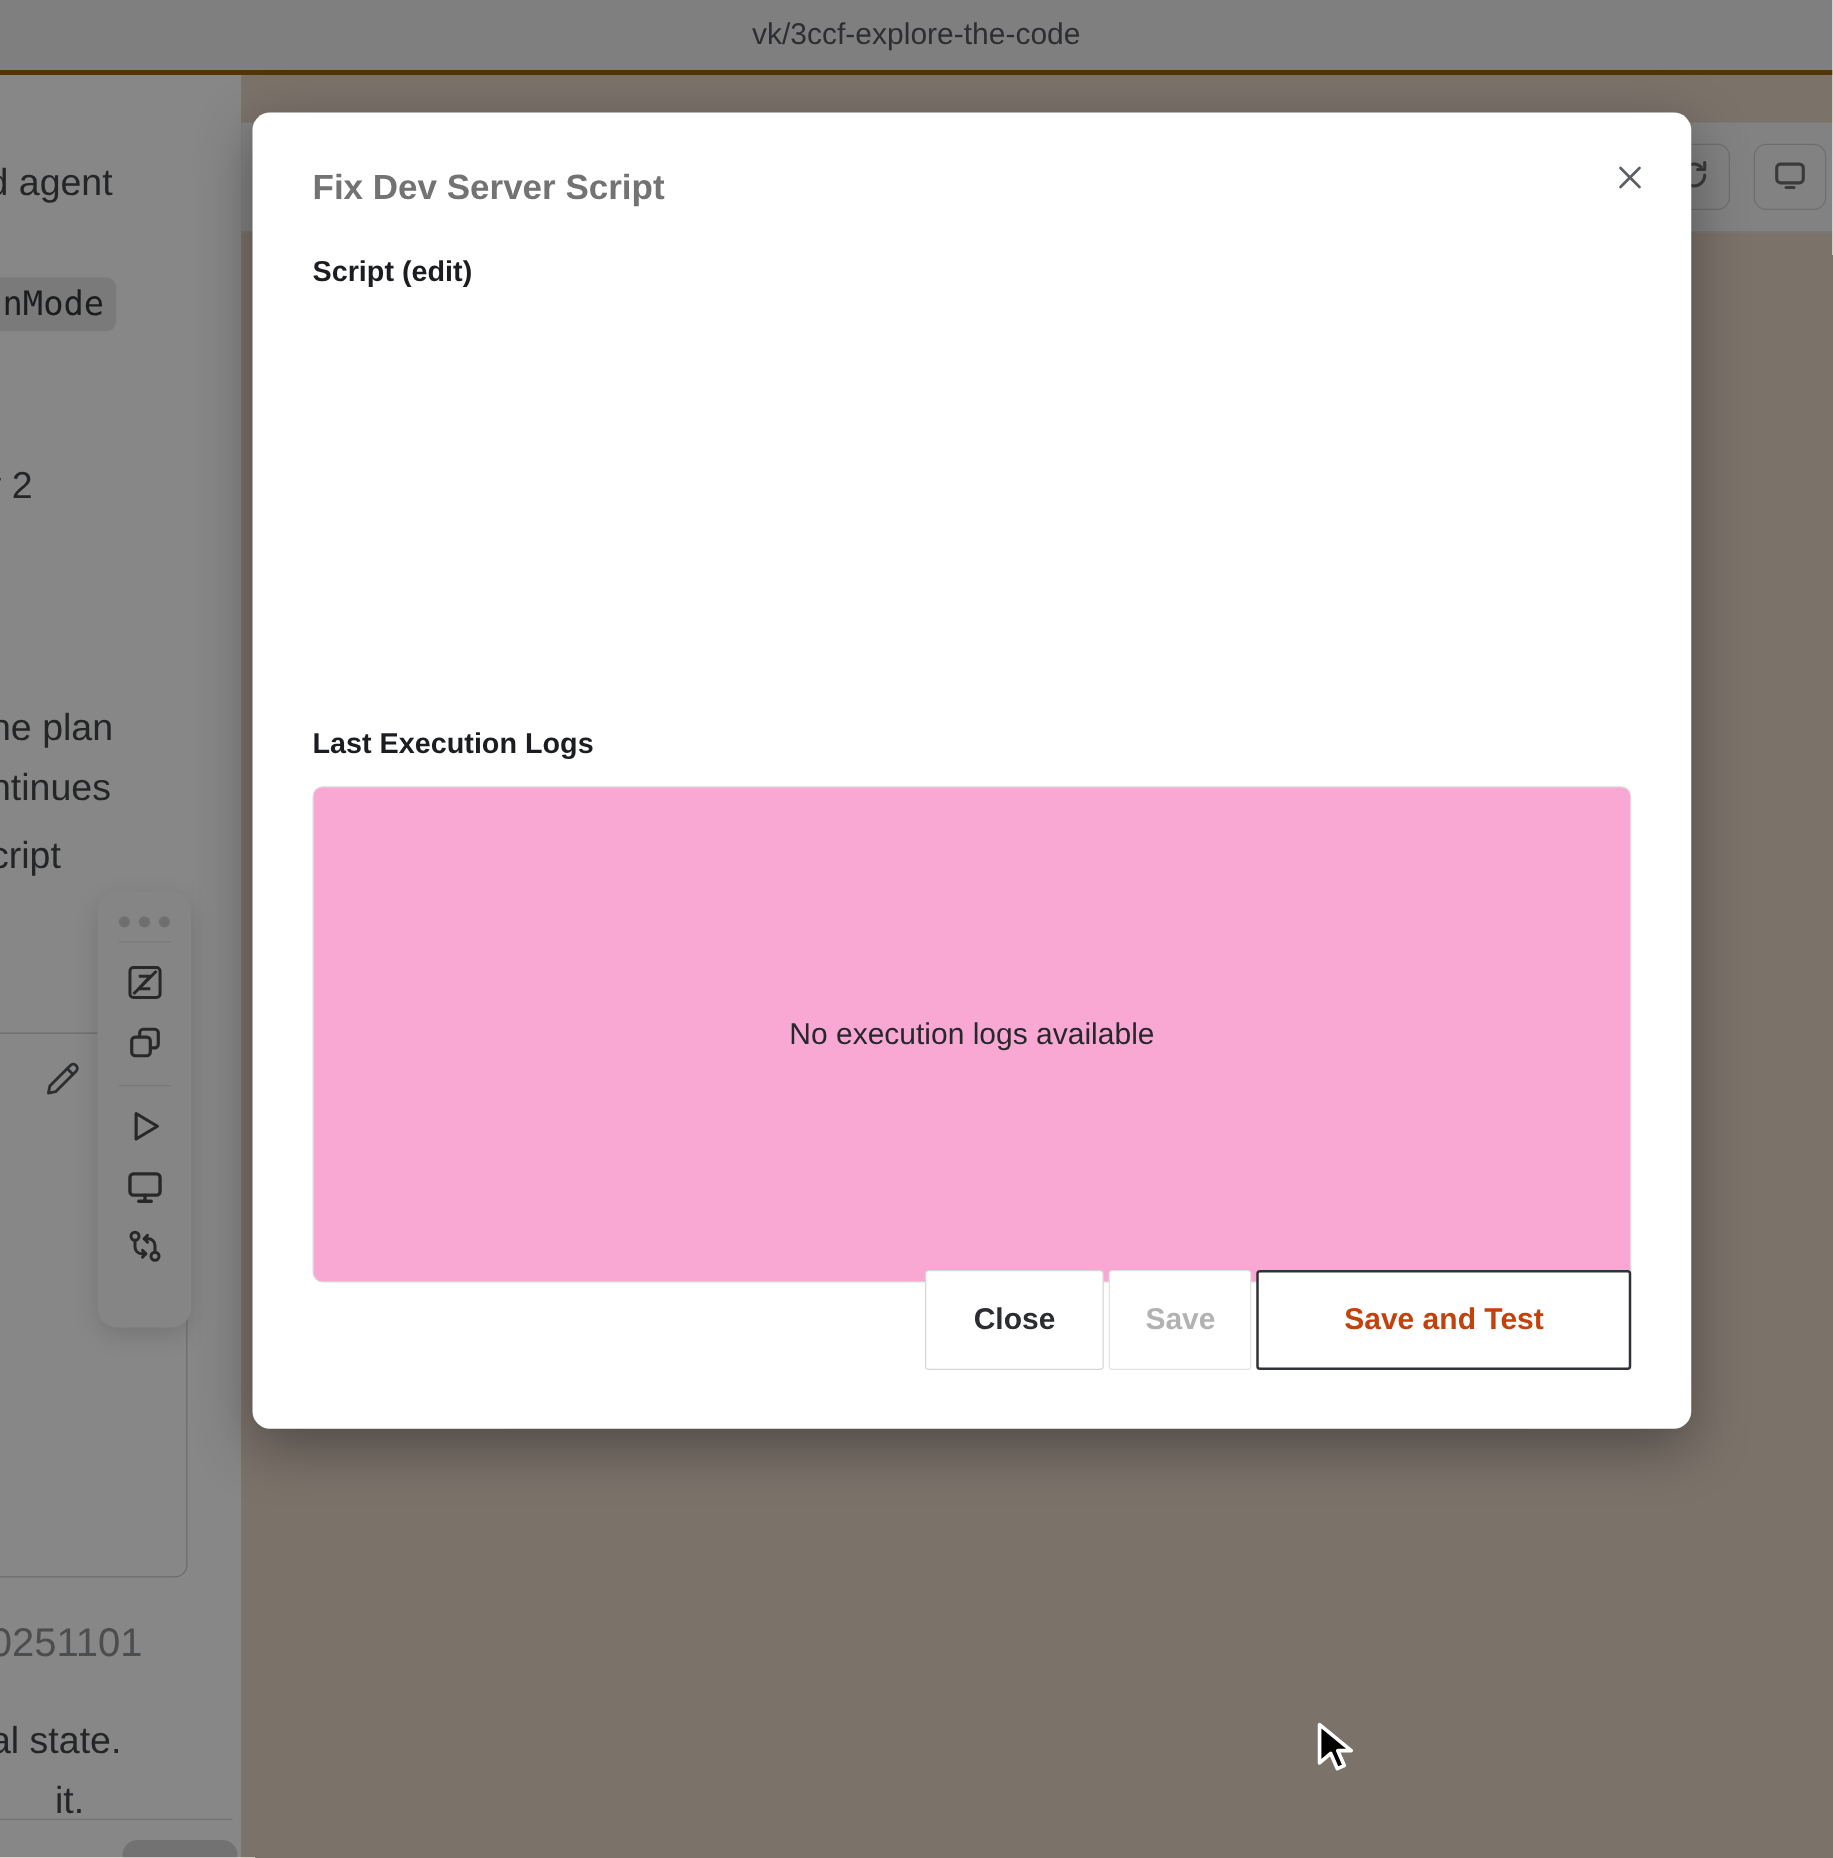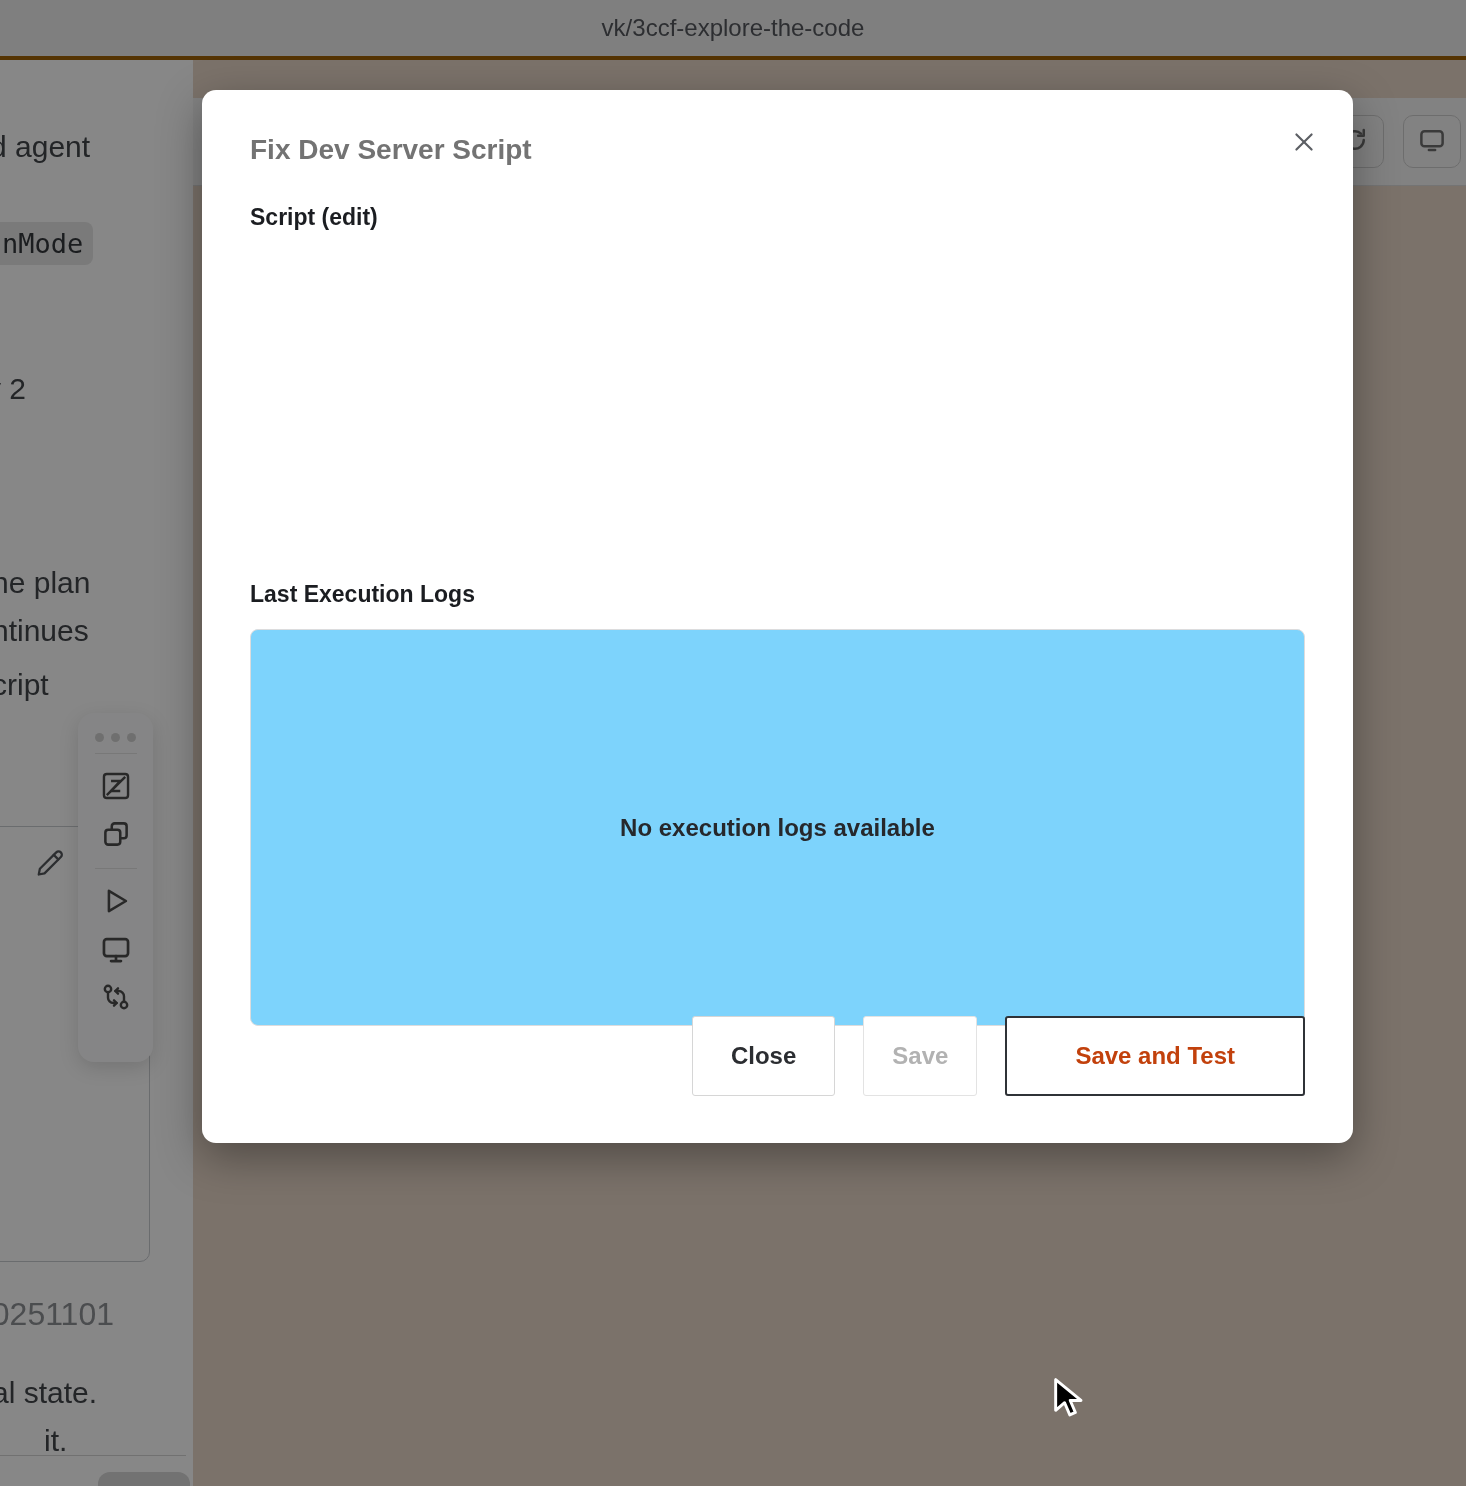--- a/index.html
+++ b/index.html
@@ -86,27 +86,27 @@
   .lbl-logs   { top:491px; }
   .script-area {
     position:absolute; left:48px; top:163px; width:1055px; height:297px;
     background:#e4e4e4; border:1px solid #d9d9d9; border-radius:8px;
     padding:24px 26px; resize:none; outline:none;
     font-family:"DejaVu Sans Mono", monospace; font-size:26px; color:#3c4049;
   }
   .script-area::placeholder { color:#8e939d; opacity:1; }
   .logs-box {
     position:absolute; left:48px; top:539px; width:1055px; height:397px;
-    background:#7dd3fc; border:1px solid #dcdcdd; border-radius:8px;
-    display:flex; align-items:center; justify-content:center;font-weight:bold;
+    background:#f9a8d4; border:1px solid #dcdcdd; border-radius:8px;
+    display:flex; align-items:center; justify-content:center;
   }
   .logs-empty { font-size:24px; color:#26282c; }
   .modal-footer {
     position:absolute; left:48px; right:48px; top:926px; height:80px;
-    display:flex; justify-content:flex-end; gap:28px;
+    display:flex; justify-content:flex-end; gap:4px;
   }
   .btn {
     height:80px; background:#ffffff; border-radius:3px;
     font-family:"Liberation Sans", sans-serif; font-size:24px; font-weight:600;
     display:flex; align-items:center; justify-content:center;
   }
   .btn-close { border:1.5px solid #d6d6d6; color:#2b2d31; padding:0 38px; }
   .btn-save  { border:1.5px solid #e3e3e3; color:#b2b2b2; padding:0 28px; }
   .btn-save-test { border:2px solid #2f3237; color:#c2410c; padding:0 68px; }
 

